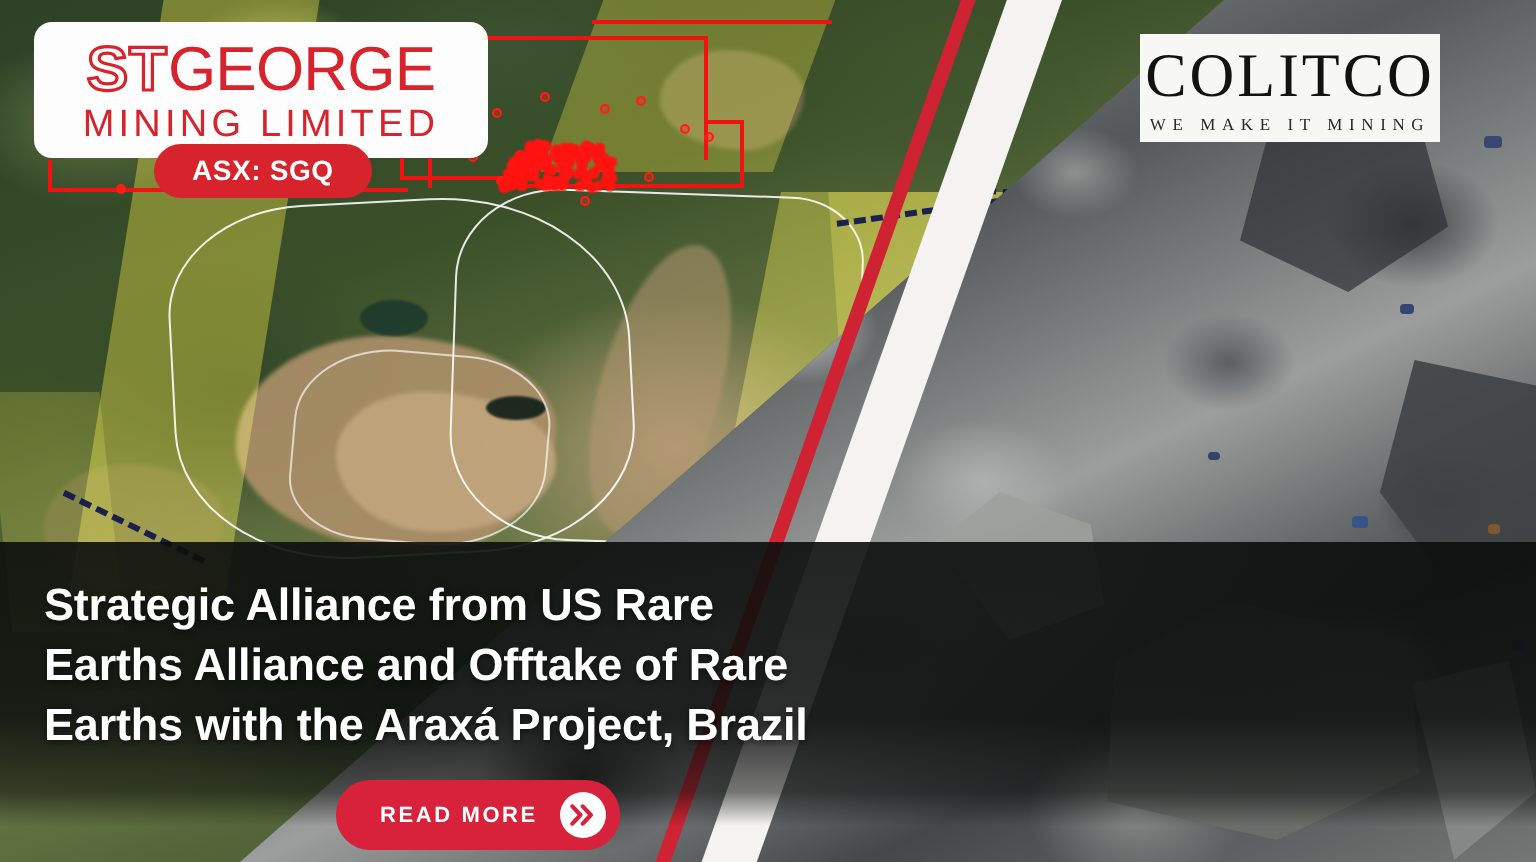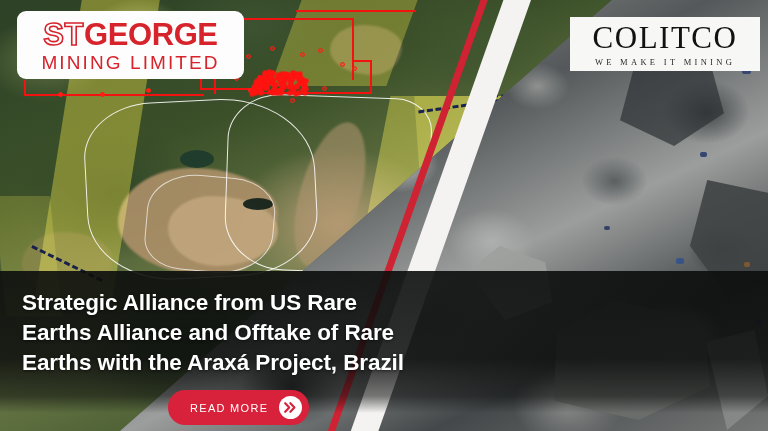--- a/index.html
+++ b/index.html
@@ -167,36 +167,36 @@
     background:#fdfdfd; border-radius:9px;
     display:flex; flex-direction:column; align-items:center; justify-content:center;
   }
   #sgq-wordmark { display:flex; align-items:baseline; line-height:1; }
   #sgq-st {
     font-size:31px; font-weight:700; letter-spacing:.5px;
     color:transparent;
     -webkit-text-stroke:1.6px #d6232c;
   }
   #sgq-george {
-    font-size:31px; font-weight:700; letter-spacing:-.4px; color:#d6232c;text-align:center;
+    font-size:31px; font-weight:400; letter-spacing:-.4px; color:#d6232c;text-align:center;
   }
   #sgq-sub {
     margin-top:3px; font-size:19px; font-weight:400; letter-spacing:2.1px;
     color:#d6232c; line-height:1;
   }
   #asx-badge {
     position:absolute; left:77px; top:72px;
     background:#d6232c; color:#fff;
     font-size:14px; font-weight:700; letter-spacing:.3px;
     padding:5px 19px 6px; border-radius:14px; white-space:nowrap;
   }
 
   
   #colitco-logo {
-    position:absolute; left:570px; top:17px; width:190px; height:54px;
+    position:absolute; left:570px; top:17px; width:150px; height:54px;
     background:#f7f7f5; display:flex; flex-direction:column;
     align-items:center; justify-content:center;
   }
   #colitco-name {
     font-family:"Liberation Serif", serif;
     font-size:31px; font-weight:400; letter-spacing:1.5px; color:#121212; line-height:1;
   }
   #colitco-tag {
     font-family:"Liberation Serif", serif;
     font-size:8.5px; letter-spacing:3.3px; color:#2a2a2a; margin-top:5px; line-height:1;
@@ -211,21 +211,21 @@
   }
   #headline .ln { display:block; white-space:nowrap; }
 
   #read-more {
     position:absolute; left:168px; top:390px;
     display:inline-flex; align-items:center; gap:11px;
     background:#d8213a; border-radius:17px;
     padding:6px 7px 6px 22px; cursor:pointer; border:none;
   }
   #read-more-label {
-    color:#fff; font-size:11px; font-weight:400; letter-spacing:1.3px;text-align:center;
+    color:#fff; font-size:11px; font-weight:700; letter-spacing:1.3px;text-align:center;
   }
   #read-more-arrow {
     width:23px; height:23px; border-radius:50%; background:#fff;
     display:flex; align-items:center; justify-content:center;
   }
   #read-more-arrow svg { display:block; }
 </style>
 </head>
 <body>
 
@@ -444,20 +444,21 @@
 
   <div id="scrim"></div>
 
   <div id="sgq-logo">
     <div id="sgq-wordmark">
       <span id="sgq-st">ST</span>
       <span id="sgq-george">GEORGE</span>
     </div>
     <div id="sgq-sub">MINING LIMITED</div>
   </div>
+  <div id="asx-badge">ASX: SGQ</div>
 
   <div id="colitco-logo">
     <div id="colitco-name">COLITCO</div>
     <div id="colitco-tag">WE MAKE IT MINING</div>
   </div>
 
   <div id="headline">
     <span class="ln">Strategic Alliance from US Rare</span>
     <span class="ln">Earths Alliance and Offtake of Rare</span>
     <span class="ln">Earths with the Araxá Project, Brazil</span>

